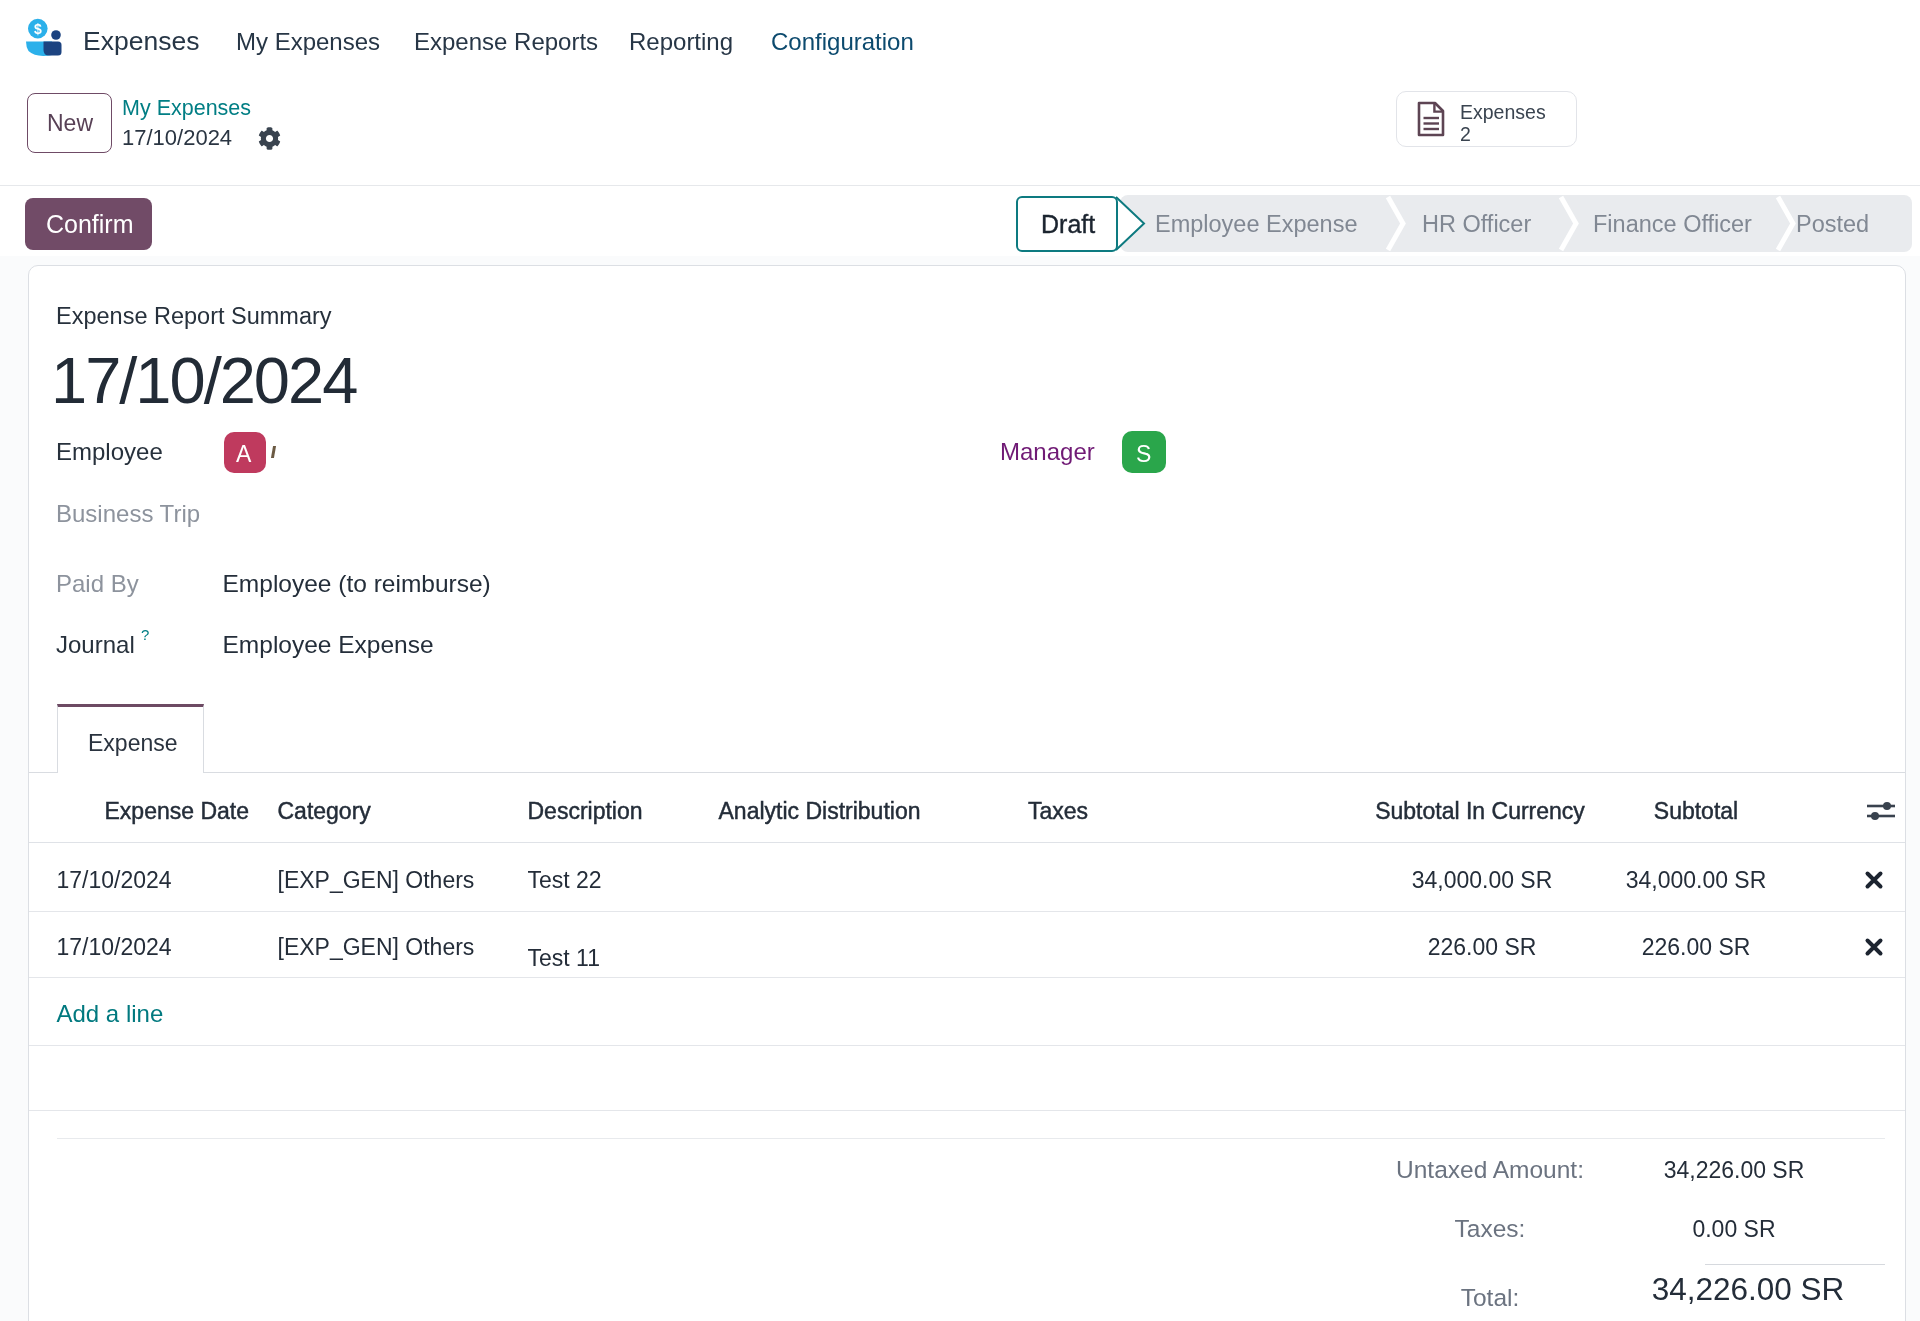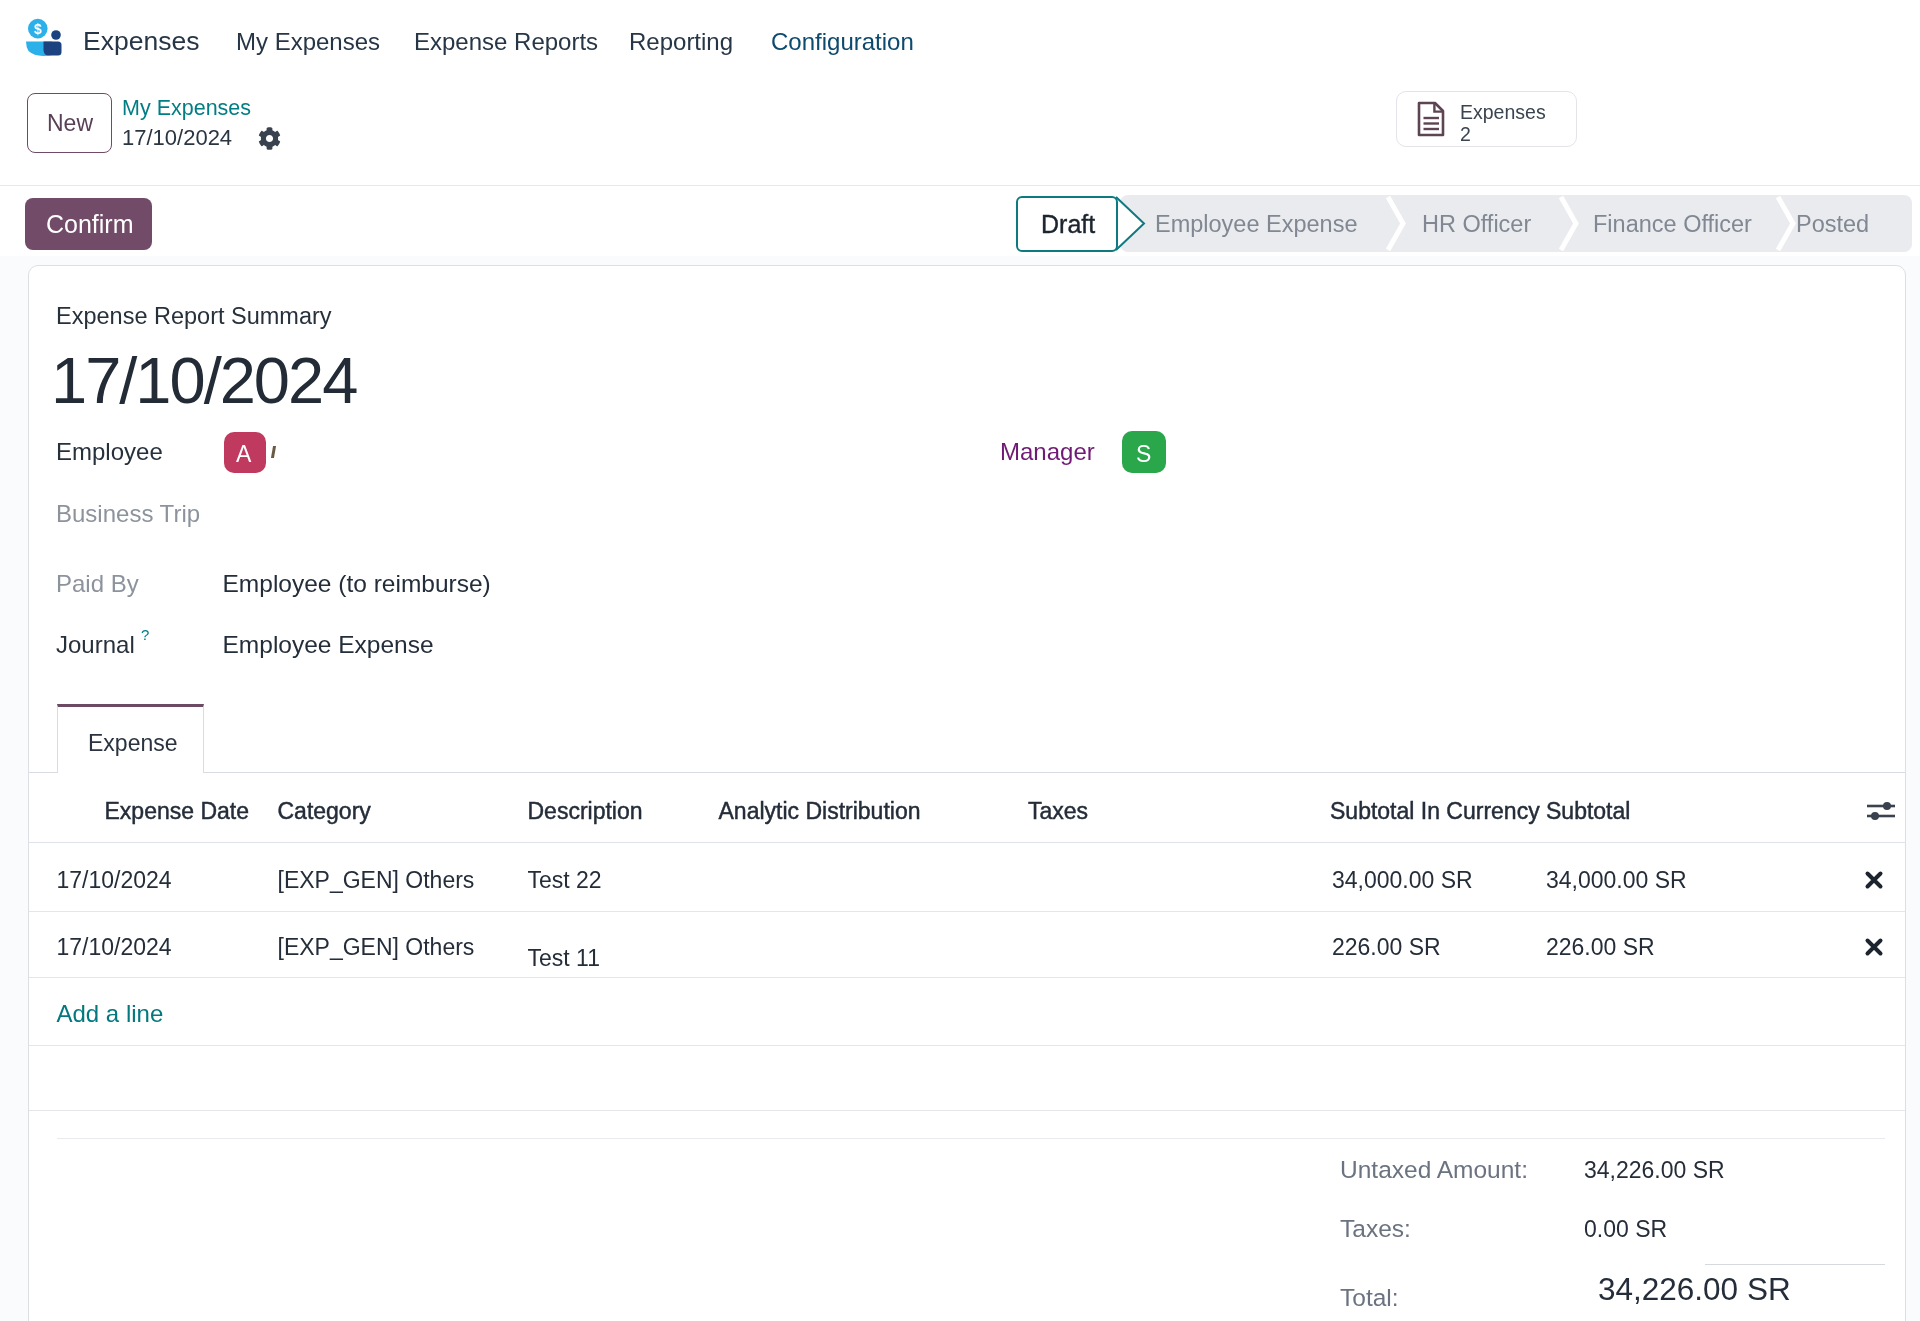--- a/index.html
+++ b/index.html
@@ -1,19 +1,19 @@
 <!DOCTYPE html>
 <html><head>
 <meta charset="utf-8">
 <style>
   * { margin:0; padding:0; box-sizing:border-box; }
   html,body { width:1920px; height:1321px; overflow:hidden; }
   body { font-family:"Liberation Sans", sans-serif; background:#ffffff; position:relative; }
   .abs { position:absolute; white-space:pre; }
-  .r { text-align:left; }
+  .r { text-align:center; }
 </style>
 </head>
 <body>
 <div id="page" style="position:absolute;left:0;top:0;width:1920px;height:1321px;">
 
   <svg class="abs" style="left:24px;top:16px" width="40" height="42" viewBox="0 0 40 42">
     <path d="M2 25.5 L28 25.5 L28 39 Q12 42 4.5 35 Q2 31 2 25.5 Z" fill="#2bb0ea"></path>
     <circle cx="32" cy="19" r="4.8" fill="#1c4380"></circle>
     <path d="M19.5 25.5 H34 Q37.5 25.5 37.5 29 V36 Q37.5 39.5 34 39.5 H25 Q19.5 39.5 19.5 34 Z" fill="#1c4380"></path>
     <circle cx="13.8" cy="12.6" r="9.8" fill="#2bb0ea"></circle>

